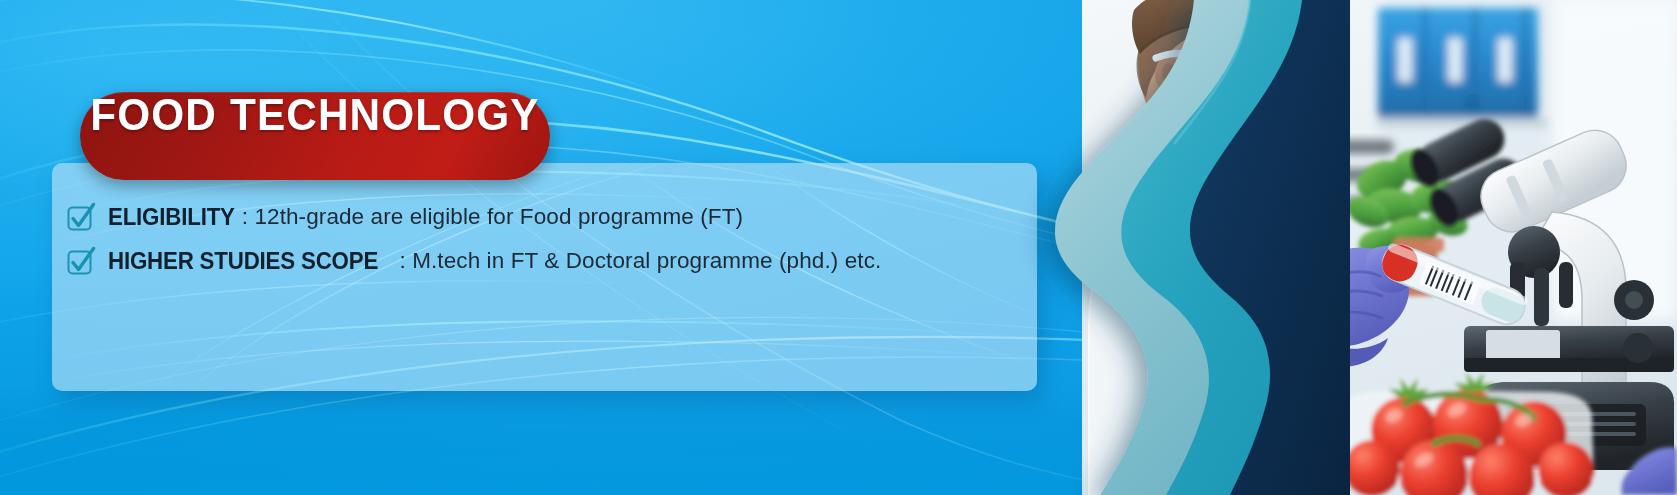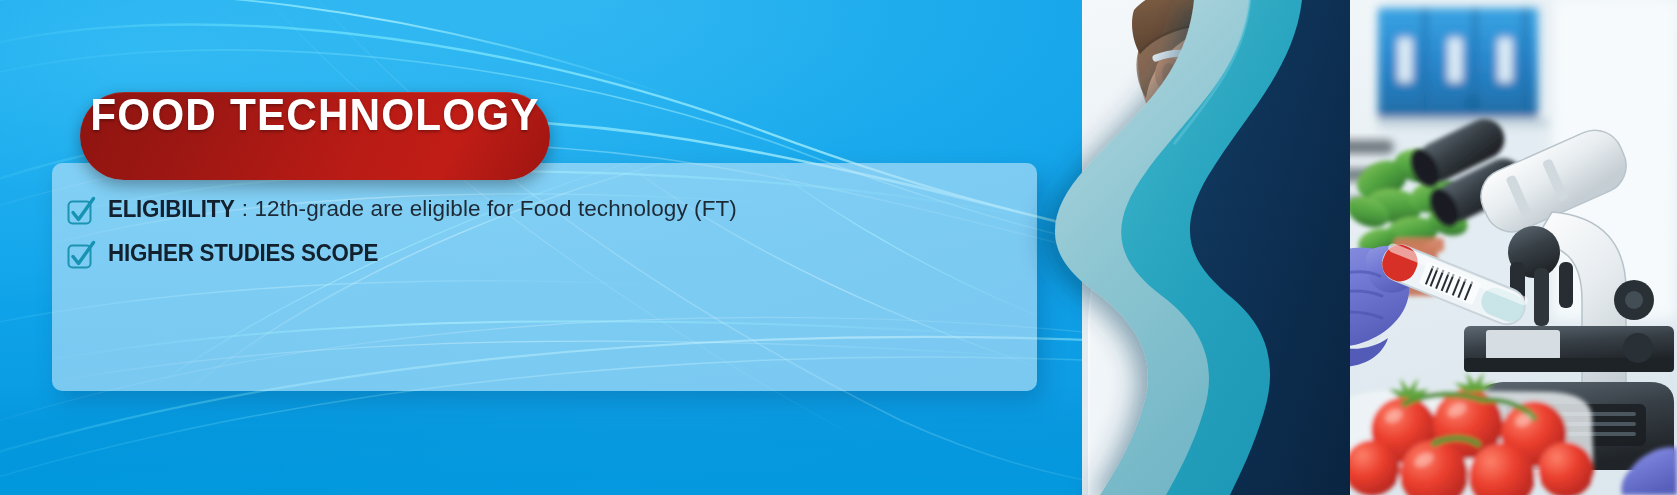--- a/index.html
+++ b/index.html
@@ -74,21 +74,21 @@
 
   
   .bullets{
     position:absolute;
     left:66px; top:196px;
     z-index:7;
     width:1000px;
   }
   .bullet-row{
     display:flex;
-    align-items:flex-start;
+    align-items:center;
     height:42px;
     margin-bottom:2px;
   }
   .check-icon{
     flex:0 0 auto;
     width:30px; height:30px;
     margin-right:12px;
     position:relative;
     top:1px;
   }
@@ -217,32 +217,33 @@
   <div class="bullets">
 
     <div class="bullet-row">
       <span class="check-icon">
         <svg viewBox="0 0 30 30">
           <rect x="2.5" y="4.5" width="22" height="22" rx="4" ry="4" fill="none" stroke="#1d93b2" stroke-width="2"></rect>
           <path d="M7 15.5 L12.5 22.5 L27.5 1.5" fill="none" stroke="#1692b2" stroke-width="3.4" stroke-linecap="round" stroke-linejoin="round"></path>
         </svg>
       </span>
       <span class="bullet-strong">ELIGIBILITY</span>
-      <span class="bullet-rest">: 12th-grade are eligible for Food technology (FT)</span>
+      <span class="bullet-rest">: 12th-grade are eligible for Food programme (FT)</span>
     </div>
 
 
     <div class="bullet-row">
       <span class="check-icon">
         <svg viewBox="0 0 30 30">
           <rect x="2.5" y="4.5" width="22" height="22" rx="4" ry="4" fill="none" stroke="#1d93b2" stroke-width="2"></rect>
           <path d="M7 15.5 L12.5 22.5 L27.5 1.5" fill="none" stroke="#1692b2" stroke-width="3.4" stroke-linecap="round" stroke-linejoin="round"></path>
         </svg>
       </span>
       <span class="bullet-strong">HIGHER STUDIES SCOPE</span>
+      <span class="bullet-rest gap">: M.tech in FT &amp; Doctoral programme (phd.) etc.</span>
     </div>
 
   </div>
 
   <div class="photo">
     <svg viewBox="0 0 595 495" preserveAspectRatio="xMidYMid slice">
       <defs>
         <linearGradient id="labbg" x1="0" y1="0" x2="0.3" y2="1">
           <stop offset="0%" stop-color="#f4f8fa"></stop>
           <stop offset="55%" stop-color="#e6eef3"></stop>

